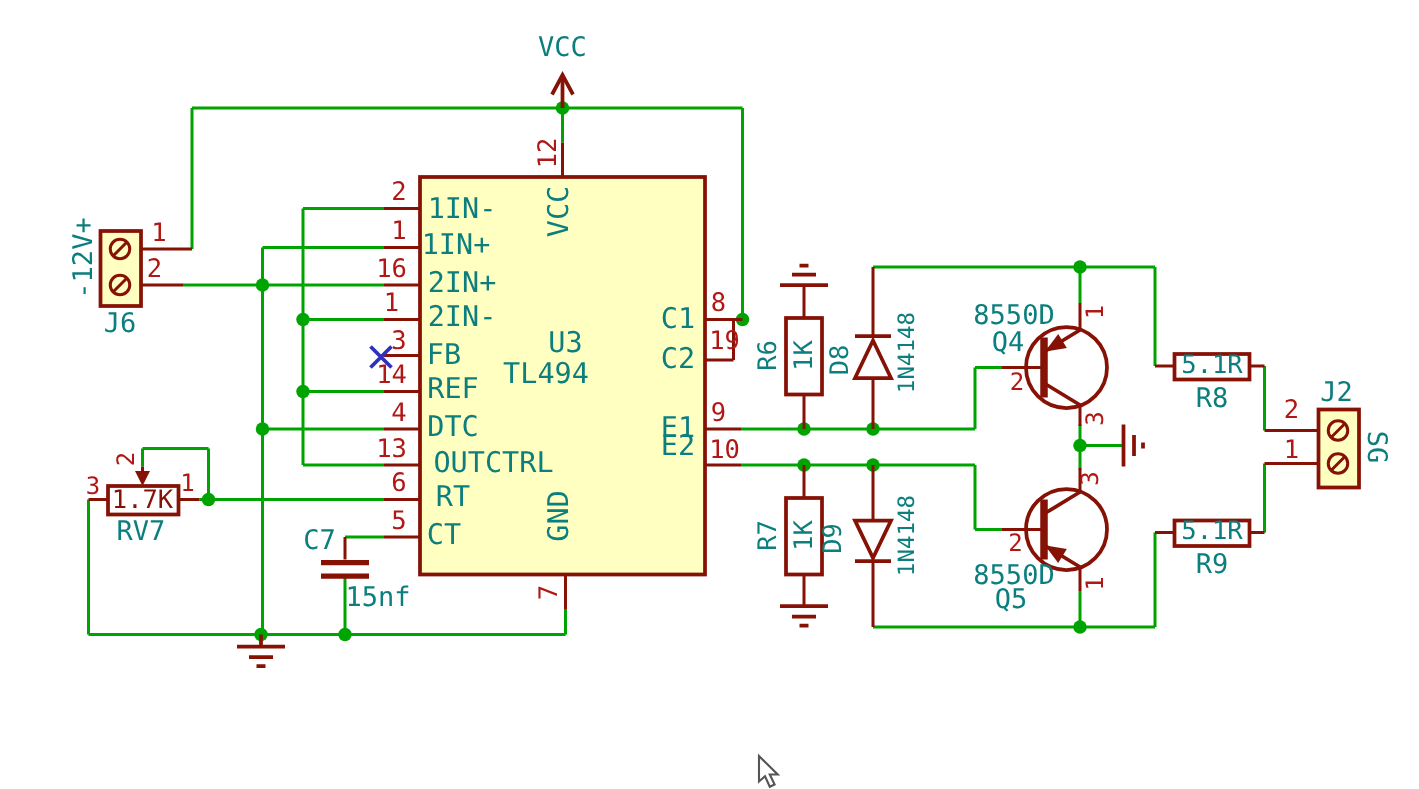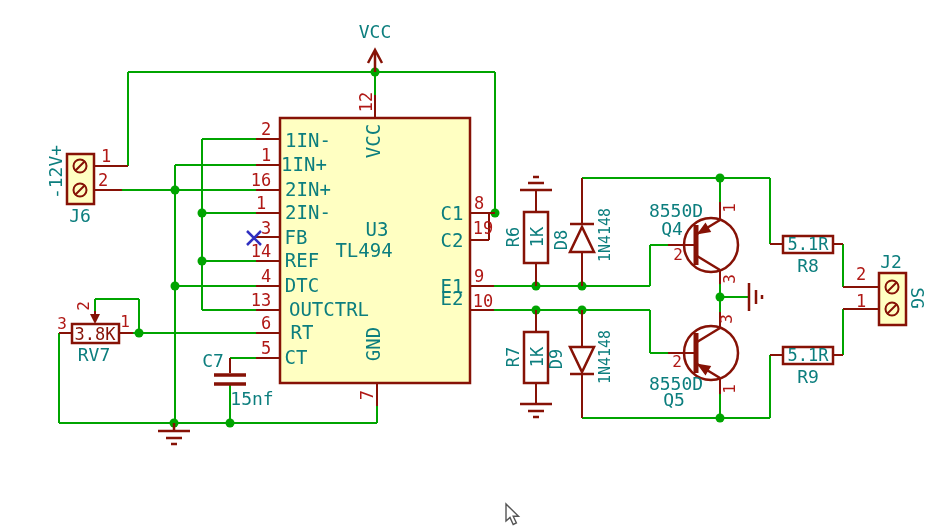--- a/index.html
+++ b/index.html
@@ -217,21 +217,21 @@
 
   <span class="lbl rednum s17" style="left:479px;top:203px">8</span>
   <span class="lbl rednum s17" style="left:483px;top:228px">19</span>
   <span class="lbl rednum s17" style="left:479px;top:276px">9</span>
   <span class="lbl rednum s17" style="left:483px;top:301px">10</span>
   <span class="lbl teal s19" style="left:452px;top:213px">C1</span>
   <span class="lbl teal s19" style="left:452px;top:240px">C2</span>
   <span class="lbl teal s19" style="left:452px;top:286px">E1</span>
   <span class="lbl teal s19" style="left:452px;top:298px">E2</span>
 
-  <span class="lbl dkred s17" style="left:95px;top:334px">3.8K</span>
+  <span class="lbl dkred s17" style="left:95px;top:334px">1.7K</span>
   <span class="lbl teal s18" style="left:94px;top:355px">RV7</span>
   <span class="lbl rednum s16" style="left:62px;top:324px">3</span>
   <span class="lbl rednum s16 v" style="left:84px;top:306px">2</span>
   <span class="lbl rednum s16" style="left:125px;top:322px">1</span>
 
   <span class="lbl teal s18" style="left:213px;top:361px">C7</span>
   <span class="lbl teal s18" style="left:252px;top:399px">15nf</span>
 
   <span class="lbl teal s17 v" style="left:513px;top:237px">R6</span>
   <span class="lbl teal s17 v" style="left:537px;top:237px">1K</span>

